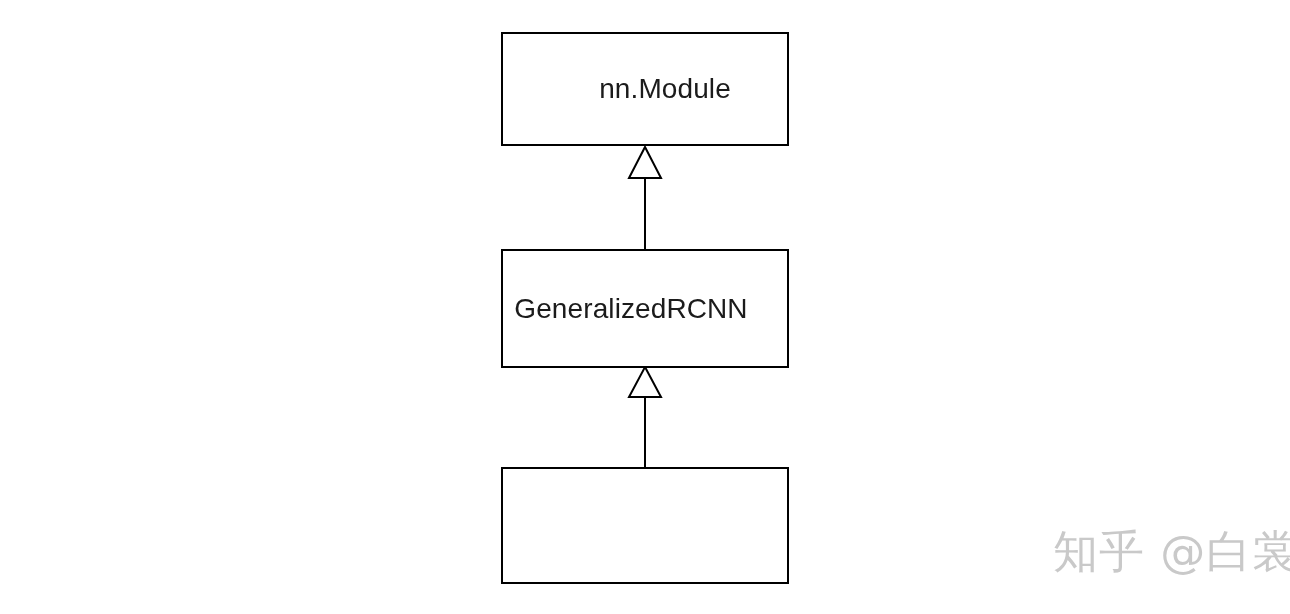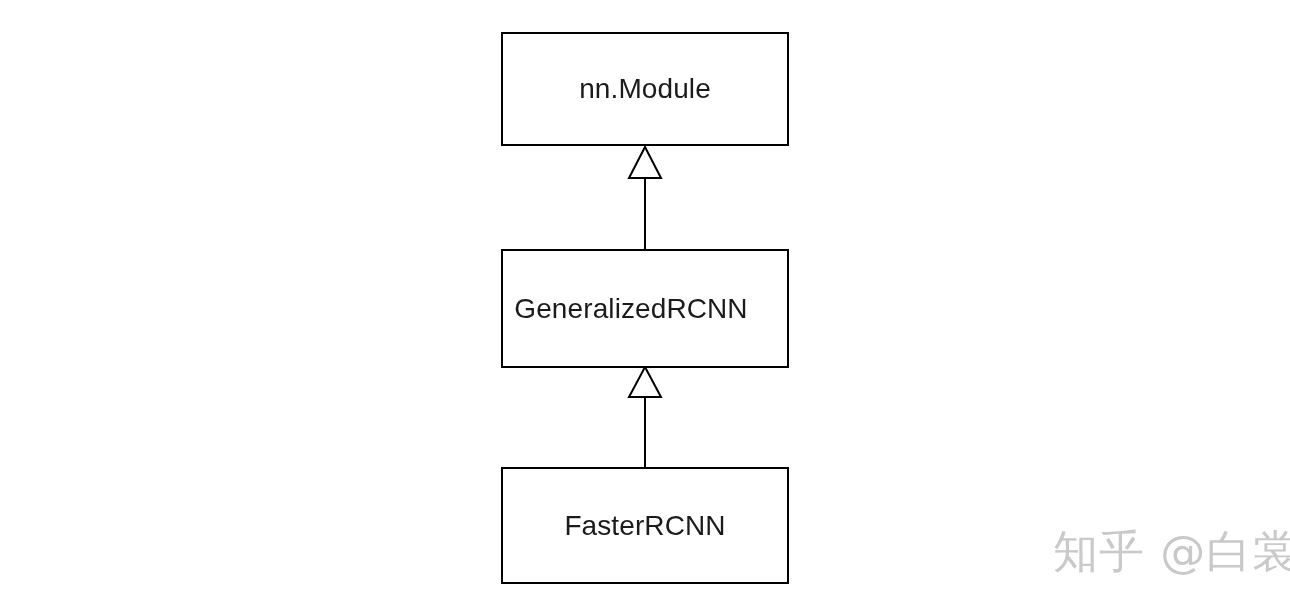--- a/index.html
+++ b/index.html
@@ -103,22 +103,21 @@
 
     <rect class="class-box-rect" id="node-rect-0" x="502" y="33" width="286" height="112"></rect>
 
     <rect class="class-box-rect" id="node-rect-1" x="502" y="250" width="286" height="117"></rect>
 
     <rect class="class-box-rect" id="node-rect-2" x="502" y="468" width="286" height="115"></rect>
   </svg>
 
   <div id="label-layer">
 
-    <div class="class-label" id="node-label-0" style="left:502px; top:33px; width:286px; height:112px;">nn.Module</div>
+    <div class="class-label" id="node-label-0" style="left:502px; top:33px; width:286px; height:112px;padding-left:20px;">nn.Module</div>
 
     <div class="class-label" id="node-label-1" style="left:502px; top:250px; width:258px; height:117px;">GeneralizedRCNN</div>
 
-    <div class="class-label" id="node-label-2" style="left:502px; top:468px; width:286px; height:115px;">FasterRCNN</div>
 
     <div class="watermark" id="watermark" style="left: 1053px; top: 529px; color: rgb(201, 201, 201);">知乎 @白裳</div>
   </div>
 
 </div>
 
 </body></html>

